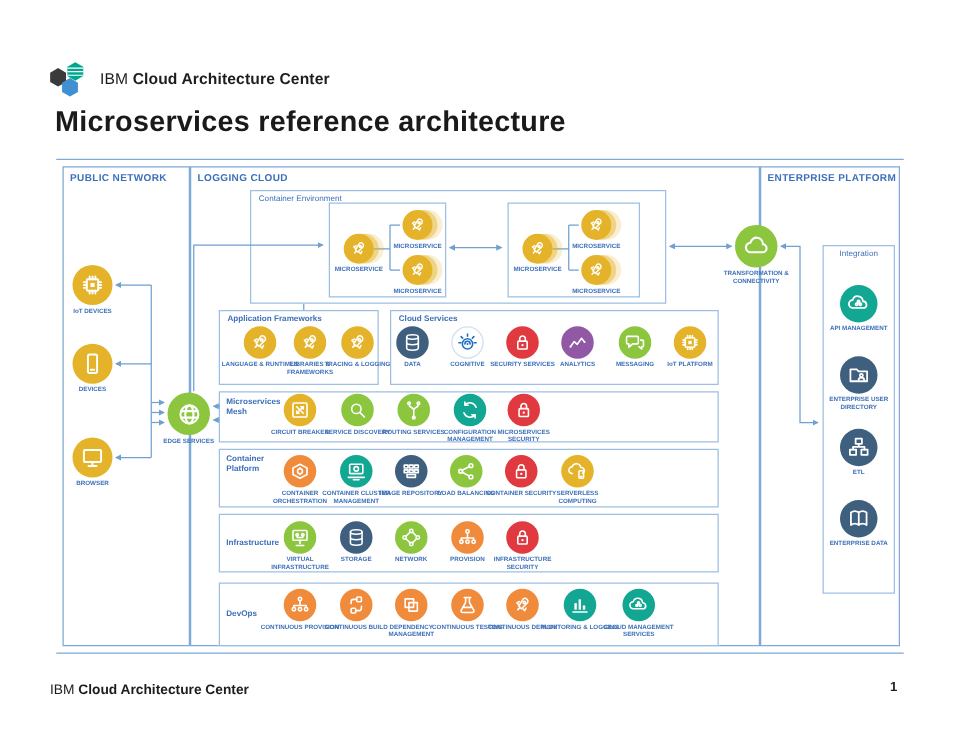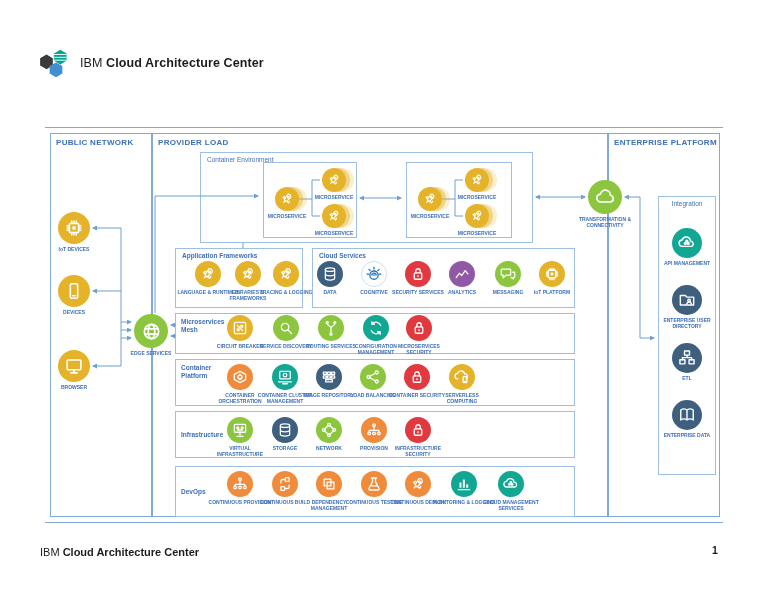--- a/index.html
+++ b/index.html
@@ -66,29 +66,30 @@
 
   <span class="logo">
     <svg viewBox="0 0 34 30" width="36" height="32">
       <polygon points="8,6 14,9.5 14,16.5 8,20 2,16.5 2,9.5" fill="#3a3a3a"></polygon>
       <polygon points="21,1.5 27,5 27,12 21,15.5 15,12 15,5" fill="#00a78f"></polygon>
       <path d="M15 6h12M15 8.7h12M15 11.4h12" stroke="#fff" stroke-width="0.9"></path>
       <polygon points="17,13.5 23,17 23,24 17,27.5 11,24 11,17" fill="#3f8fd1"></polygon>
     </svg>
   </span>
   <span class="brand-text"><span>IBM</span> <b>Cloud Architecture Center</b></span>
+  <h1>Microservices reference architecture</h1>
 
   <div class="diagram">
     <div class="outer-frame"></div>
 
     <div class="section sec-public">
       <span class="sec-label">PUBLIC NETWORK</span>
     </div>
     <div class="section sec-provider">
-      <span class="sec-label">PROVIDER LOAD</span>
+      <span class="sec-label">LOGGING CLOUD</span>
     </div>
     <div class="section sec-enterprise">
       <span class="sec-label">ENTERPRISE PLATFORM</span>
     </div>
 
     <div class="box ce-box">
       <span class="box-label">Container Environment</span>
     </div>
     <div class="box ce-inner ce-inner-1"></div>
     <div class="box ce-inner ce-inner-2"></div>

